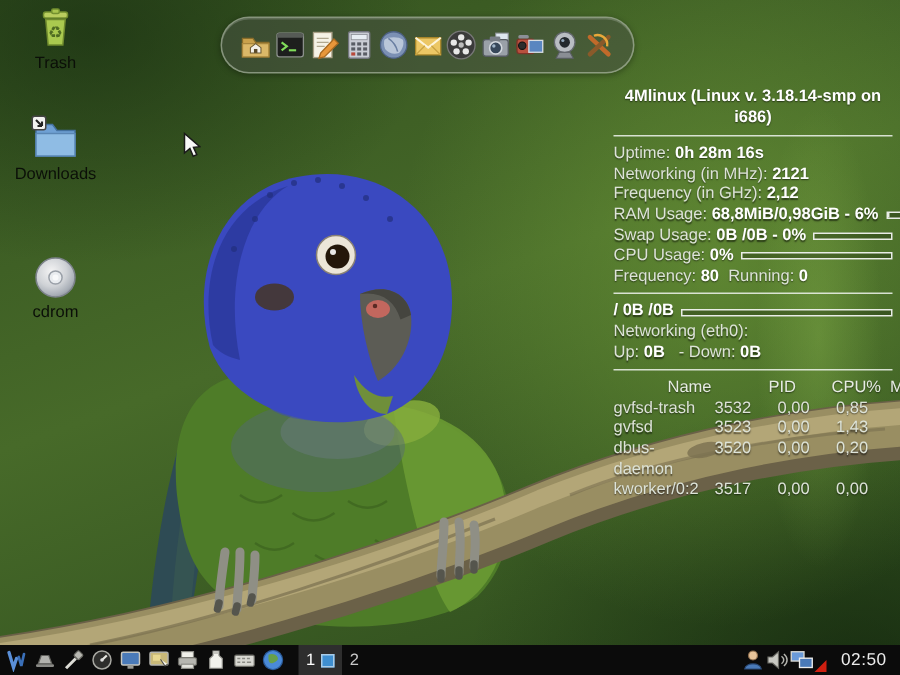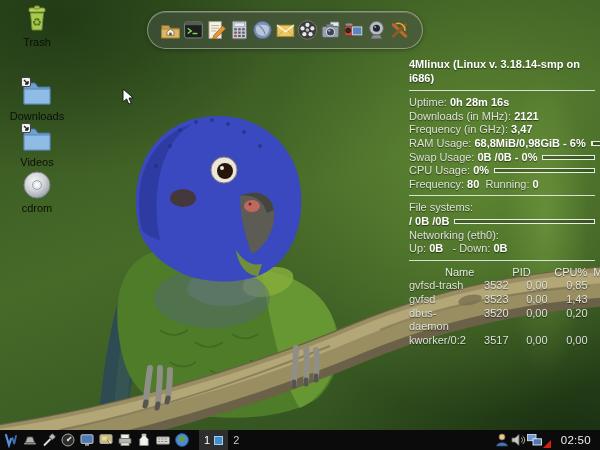--- a/index.html
+++ b/index.html
@@ -30,29 +30,29 @@
     display:flex; align-items:center; justify-content:space-between; padding:0 11px;
   }
   .dock svg { display:block; }
 
   
   .conky {
     position:absolute; top:58px; right:5px; width:186px; z-index:3;
     font-size:11px; line-height:13.6px; color:#dde3d8;
     text-shadow:0 1px 1px rgba(0,0,0,.55);
   }
-  .conky .title { font-weight:bold; color:#fff; text-align:left; margin-bottom:5px; }
+  .conky .title { font-weight:bold; color:#fff; text-align:center; margin-bottom:5px; }
   .conky .sep { border-top:1px solid rgba(240,244,238,.85); margin:4px 0 5px 0; }
   .conky b { color:#fff; }
   .srow { display:flex; align-items:center;text-align:center; }
   .srow .txt { white-space:nowrap; }
   .bar { flex:1; height:5px; border:1px solid #e9ede6; margin-left:5px; background:rgba(15,25,10,.30); min-width:14px; }
   .bar i { display:block; height:100%; background:#e9ede6; }
   .ptable { display:grid; grid-template-columns:1fr 40px 37px 39px; column-gap:2px; }
-  .ptable .num { text-align:center; }
+  .ptable .num { text-align:left; }
   .ptable .hdr { color:#e6ece2;padding-left:36px; }
 
   
   .taskbar {
     position:absolute; left:0; bottom:0; width:600px; height:20px; z-index:5;
     background:#0b0b0b; display:flex; align-items:center; padding:0 3px; gap:3px;
   }
   .taskbar svg { display:block; }
   .pager { display:flex; height:20px; margin-left:6px; }
   .wcell { display:flex; align-items:center; height:20px; padding:0 5px; font-size:11px; color:#c9c9c9; }
@@ -154,29 +154,20 @@
   <div class="dicon" style="top:74px">
     <svg width="38" height="34" viewBox="0 0 38 34">
       <path d="M6 9 h11 l3 4 h12 v17 H6 z" fill="#6fa0d4" stroke="#44719f" stroke-width="1"></path>
       <path d="M6 15 h26 v15 H6 z" fill="#8fbce4" stroke="#5a86b4" stroke-width="1"></path>
       <rect x="3.5" y="3.5" width="9" height="9" rx="1.5" fill="#f2f2f0" stroke="#444" stroke-width="1"></rect>
       <path d="M6 6 l4 4 M10 10 l0 -3 M10 10 l-3 0" stroke="#222" stroke-width="1.4" fill="none"></path>
     </svg>
     <div class="lbl">Downloads</div>
   </div>
 
-  <div class="dicon" style="top:120px">
-    <svg width="38" height="34" viewBox="0 0 38 34">
-      <path d="M6 9 h11 l3 4 h12 v17 H6 z" fill="#6fa0d4" stroke="#44719f" stroke-width="1"></path>
-      <path d="M6 15 h26 v15 H6 z" fill="#8fbce4" stroke="#5a86b4" stroke-width="1"></path>
-      <rect x="3.5" y="3.5" width="9" height="9" rx="1.5" fill="#f2f2f0" stroke="#444" stroke-width="1"></rect>
-      <path d="M6 6 l4 4 M10 10 l0 -3 M10 10 l-3 0" stroke="#222" stroke-width="1.4" fill="none"></path>
-    </svg>
-    <div class="lbl">Videos</div>
-  </div>
 
   <div class="dicon" style="top:170px">
     <svg width="30" height="30" viewBox="0 0 30 30">
       <defs>
         <radialGradient id="cdg" cx="40%" cy="35%" r="70%">
           <stop offset="0%" stop-color="#f4f4f4"></stop>
             <stop offset="55%" stop-color="#cfd2d6"></stop>
           <stop offset="85%" stop-color="#aab0b8"></stop>
             <stop offset="100%" stop-color="#8d939b"></stop>
         </radialGradient>
@@ -269,24 +260,24 @@
   </div>
 
   <div class="conky">
     <div class="title">4Mlinux (Linux v. 3.18.14-smp on i686)</div>
     <div class="sep"></div>
 
     <div class="srow">
       <span class="txt"><span>Uptime:</span>&nbsp;<b>0h 28m 16s</b></span>
     </div>
     <div class="srow">
-      <span class="txt"><span>Downloads (in MHz):</span>&nbsp;<b>2121</b></span>
-    </div>
-    <div class="srow">
-      <span class="txt"><span>Frequency (in GHz):</span>&nbsp;<b>3,47</b></span>
+      <span class="txt"><span>Networking (in MHz):</span>&nbsp;<b>2121</b></span>
+    </div>
+    <div class="srow">
+      <span class="txt"><span>Frequency (in GHz):</span>&nbsp;<b>2,12</b></span>
     </div>
     <div class="srow">
       <span class="txt"><span>RAM Usage:</span>&nbsp;<b>68,8MiB/0,98GiB - 6%</b></span>
       <span class="bar">
           <i style="width: 6%;"></i>
         </span>
     </div>
     <div class="srow">
       <span class="txt"><span>Swap Usage:</span>&nbsp;<b>0B /0B - 0%</b></span>
       <span class="bar">
@@ -297,21 +288,20 @@
       <span class="txt"><span>CPU Usage:</span>&nbsp;<b>0%</b></span>
       <span class="bar">
           <i style="width: 0%;"></i>
         </span>
     </div>
     <div class="srow">
       <span class="txt"><span>Frequency:</span>&nbsp;<b>80</b>&nbsp;&nbsp;<span>Running:</span>&nbsp;<b>0</b></span>
     </div>
 
     <div class="sep"></div>
-    <div>File systems:</div>
     <div class="srow">
       <span class="txt"><b>/ 0B /0B</b></span>
       <span class="bar">
           <i style="width: 0%;"></i>
         </span>
     </div>
     <div>Networking (eth0):</div>
     <div class="srow">
       <span class="txt"><span>Up:</span>&nbsp;<b>0B</b>&nbsp;&nbsp;&nbsp;<span>- Down:</span>&nbsp;<b>0B</b></span>
     </div>

